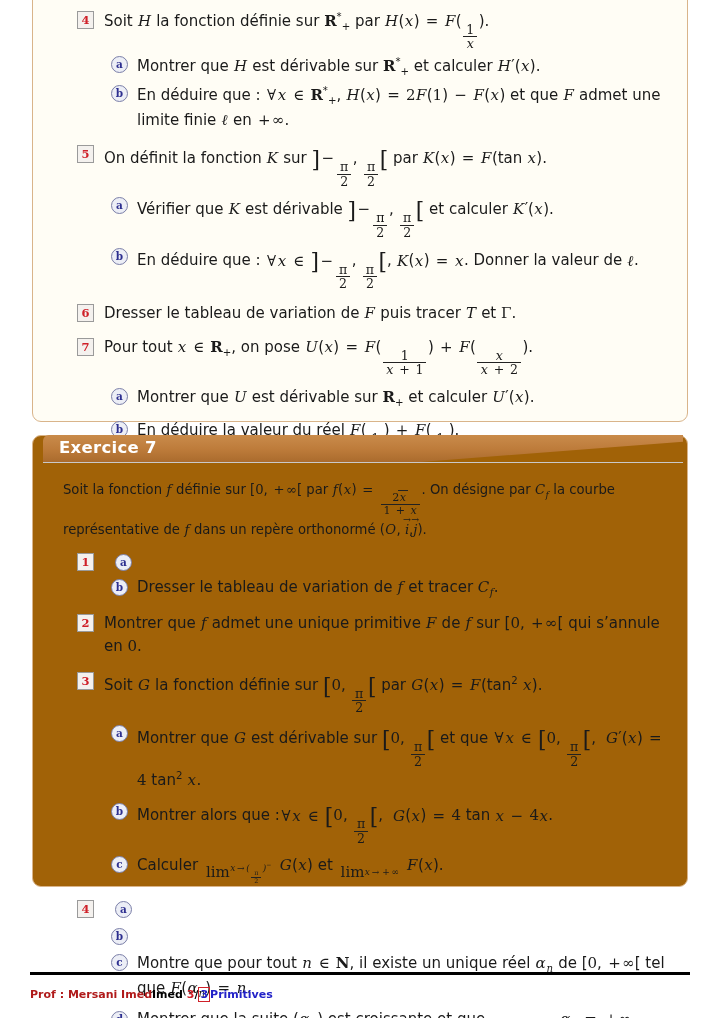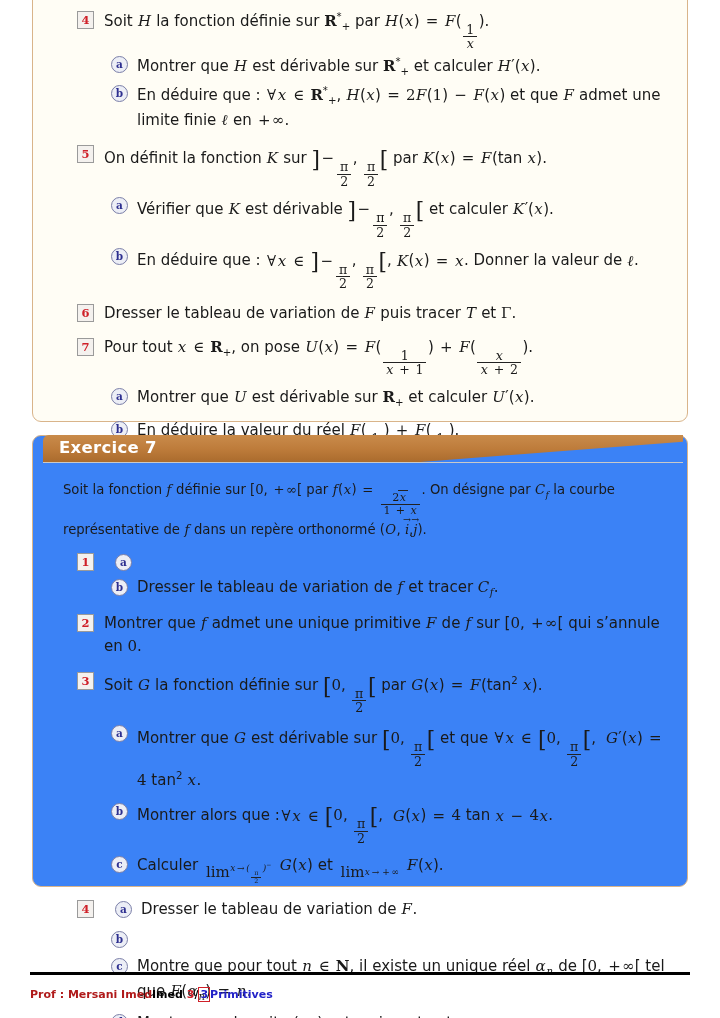--- a/index.html
+++ b/index.html
@@ -55,21 +55,21 @@
     top: -18px;
     height: 440px;
     border-top-left-radius: 0;
     border-top-right-radius: 0;
     padding: 26px 16px 10px 16px;
   }
   .exo-box.box-bottom {
     top: 435px;
     height: 452px;
     padding: 0 16px 10px 16px;
-    background: #3b82f6;
+    background: #a16207;
   }
 
   
   .exo-banner {
     position: relative;
     height: 28px;
     margin: 0 -16px;
     margin-top: -1px;
     width: calc(100% + 32px);
   }
@@ -409,21 +409,20 @@
             </span>)<sup>−</sup></span>
         </span> <span class="mi">G</span>(<span class="mi">x</span>) et <span class="limop">
           <span class="lim-main">lim</span>
           <span class="lim-sub"><span class="mi">x</span><span class="mo">→</span><span class="mo">+</span><span class="mn">∞</span></span>
         </span> <span class="mi">F</span>(<span class="mi">x</span>).</span>
   </div>
 
   <div class="q-row level-1-inline" style="margin-top:14px;">
     <span class="num-badge">4</span>
     <span class="letter-badge" style="margin-left:11px;">a</span>
-    <span class="q-text">Dresser le tableau de variation de <span class="mi">F</span>.</span>
   </div>
   <div class="q-row level-2" style="margin-top:7px;">
     <span class="letter-badge">b</span>
   </div>
   <div class="q-row level-2" style="margin-top:7px;">
     <span class="letter-badge">c</span>
     <span class="q-text">Montre que pour tout <span class="mi">n</span> <span class="mo">∈</span> <span class="mbb">N</span>, il existe un unique réel <span class="mi">α</span><sub class="mi">n</sub> de [<span class="mn">0</span>, <span class="mo">+</span><span class="mn">∞</span>[ tel que <span class="mi">F</span>(<span class="mi">α</span><sub class="mi">n</sub>) <span class="mo">=</span> <span class="mi">n</span>.</span>
   </div>
   <div class="q-row level-2" style="margin-top:7px;">
     <span class="letter-badge">d</span>

